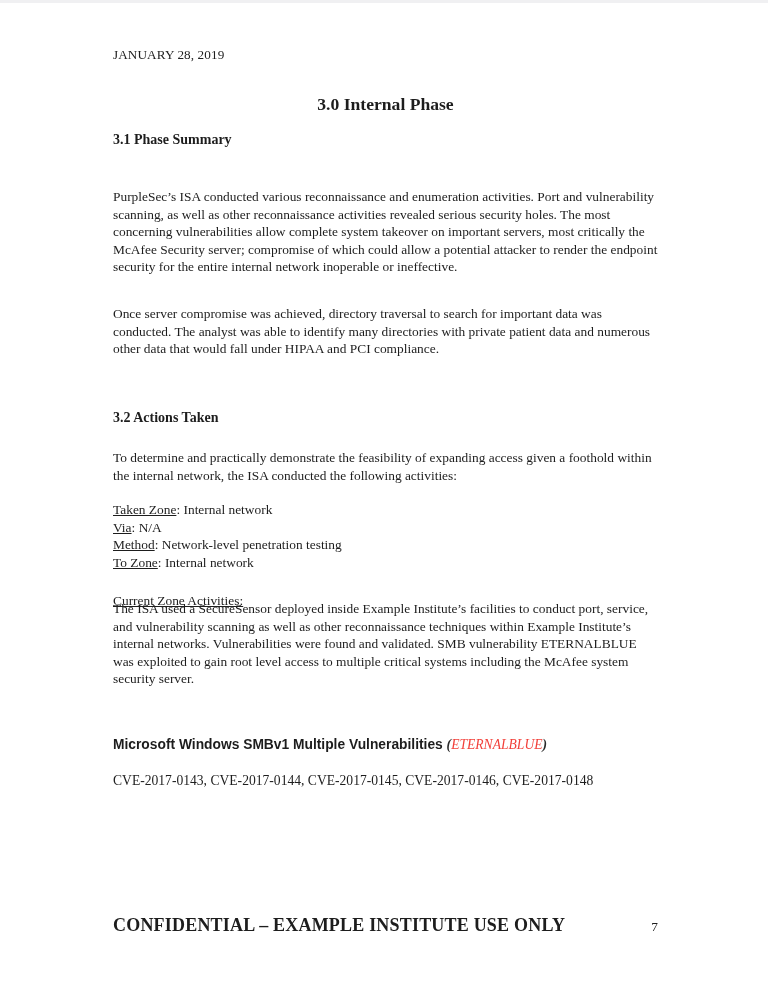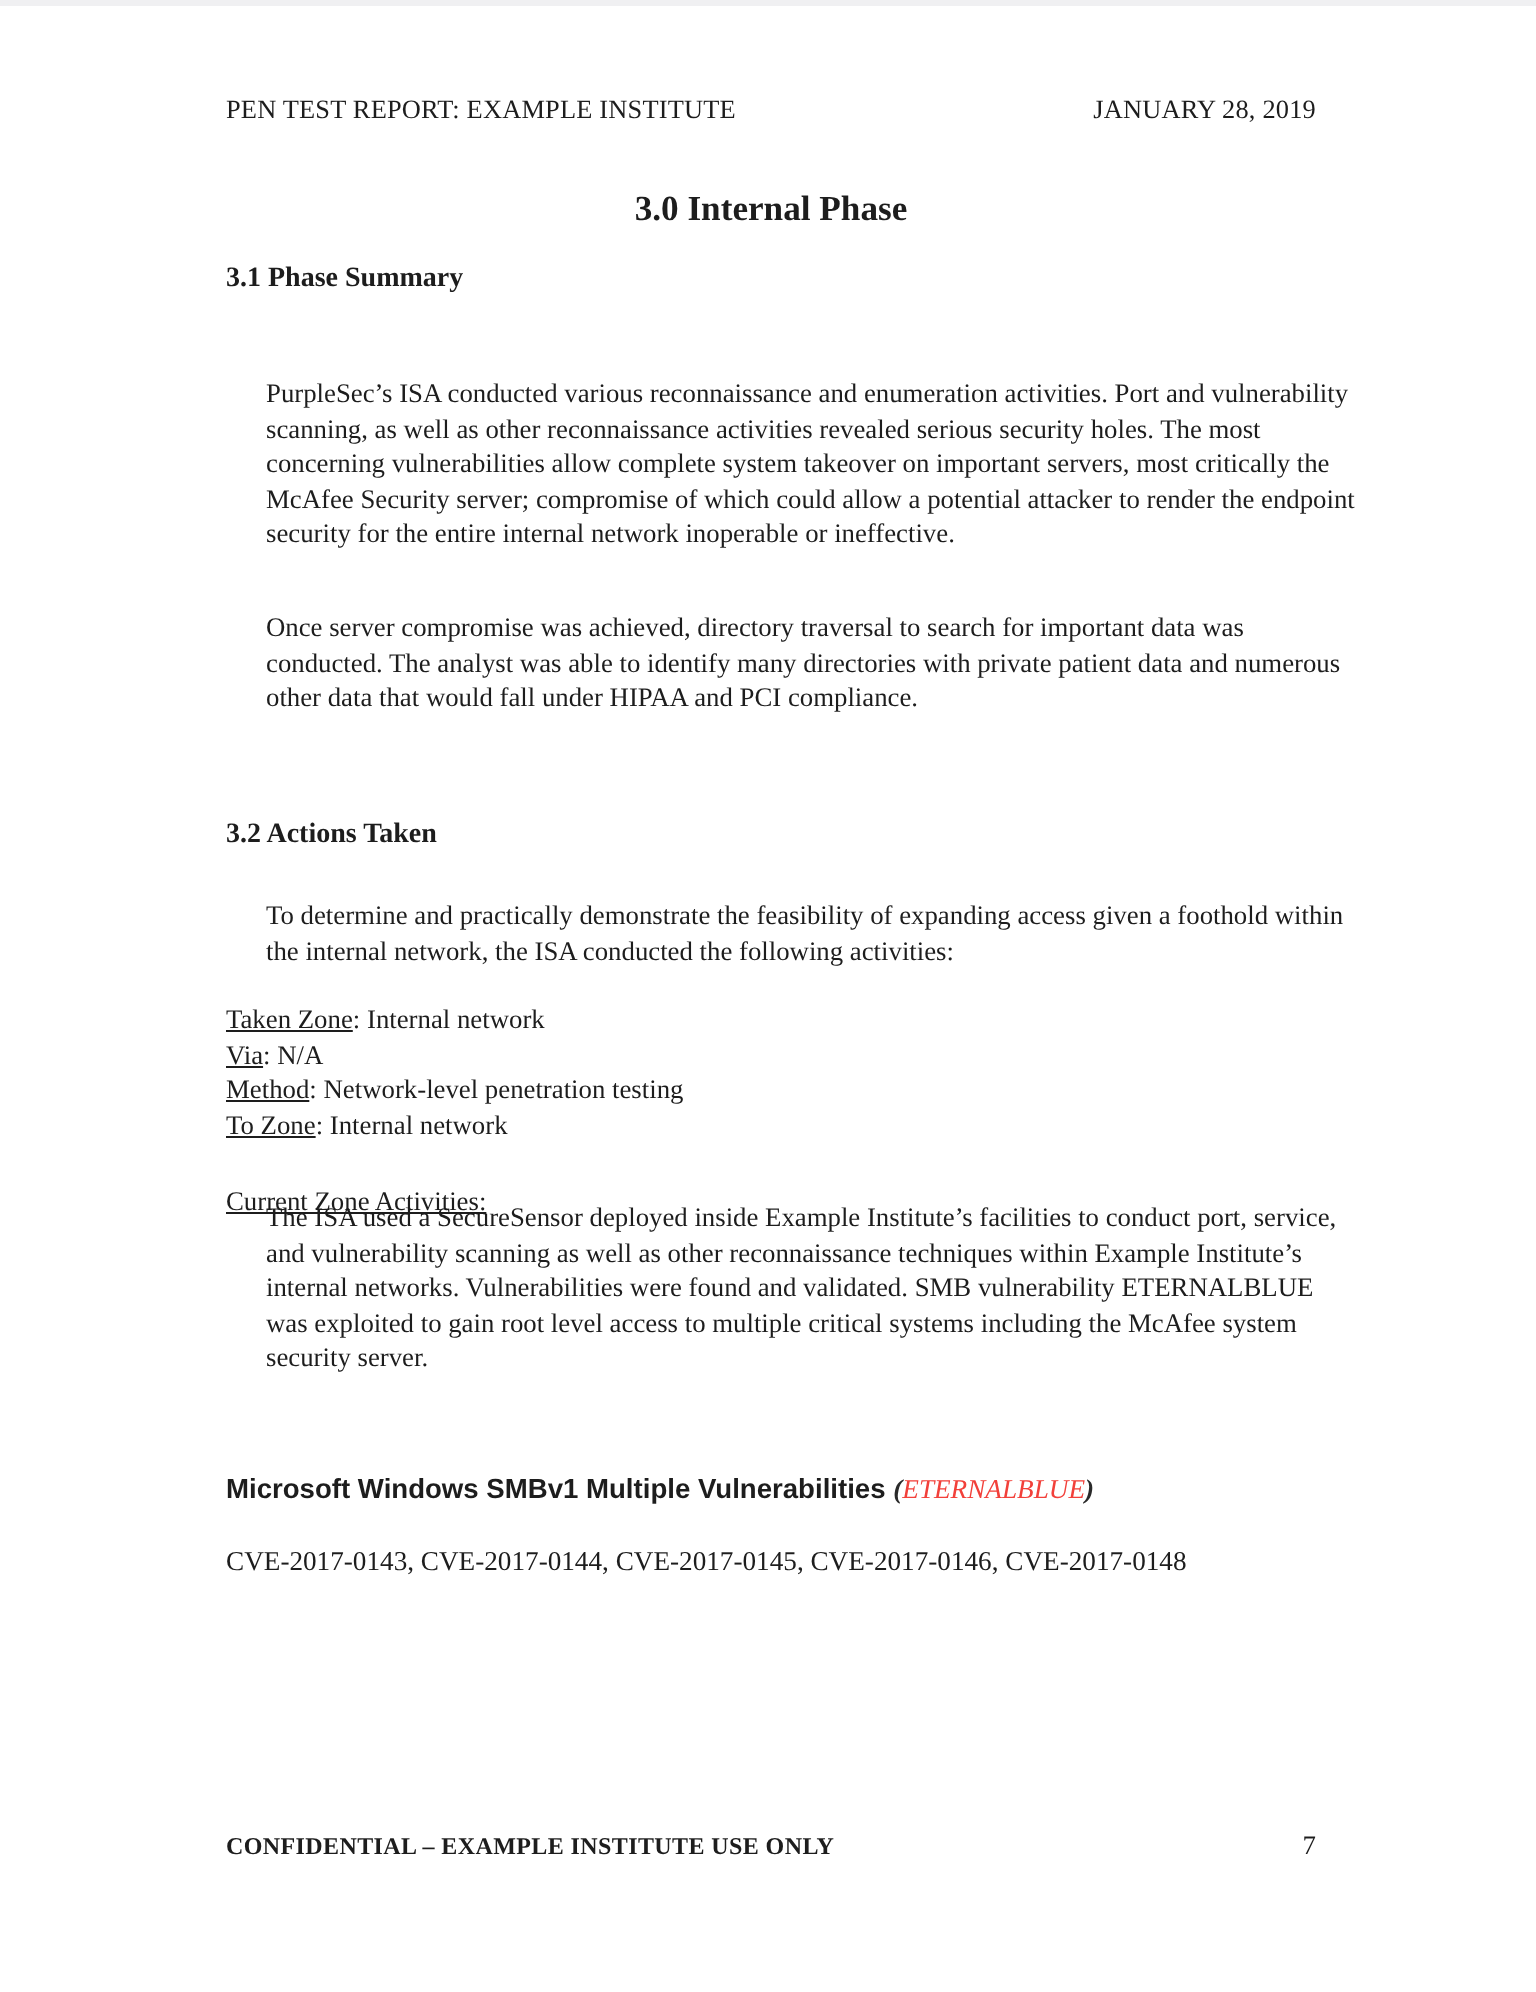--- a/index.html
+++ b/index.html
@@ -19,21 +19,20 @@
     background: #f0f0f2;
   }
   .abs {
     position: absolute;
     left: 113px;
     width: 545px;
   }
   .body-text {
     font-size: 13.4px;
     line-height: 17.5px;
-    margin-left: 20px;
   }
   .doc-header {
     top: 47px;
     display: flex;
     justify-content: space-between;
     font-size: 13.2px;
     letter-spacing: 0.1px;
   }
   .doc-title {
     top: 94px;
@@ -80,33 +79,32 @@
     color: #f2403a;
   }
   .cve { top: 773px; font-size: 13.6px; }
   .doc-footer {
     top: 915px;
     display: flex;
     justify-content: space-between;
     align-items: baseline;
   }
   .footer-conf {
-    font-size: 12px;
+    font-size: 18px;
     font-weight: bold;
     letter-spacing: 0.2px;
   }
   .footer-page { font-size: 13.4px; }
 </style>
 </head>
 <body>
 
 <div class="top-edge"></div>
 
 <div class="abs doc-header">
-  <span>PEN TEST REPORT: EXAMPLE INSTITUTE</span>
   <span>JANUARY 28, 2019</span>
 </div>
 
 <h1 class="abs doc-title">3.0 Internal Phase</h1>
 
 <h2 class="abs section-heading h31">3.1 Phase Summary</h2>
 
 <p class="abs body-text p1">PurpleSec’s ISA conducted various reconnaissance and enumeration activities. Port and vulnerability scanning, as well as other reconnaissance activities revealed serious security holes. The most concerning vulnerabilities allow complete system takeover on important servers, most critically the McAfee Security server; compromise of which could allow a potential attacker to render the endpoint security for the entire internal network inoperable or ineffective.</p>
 
 <p class="abs body-text p2">Once server compromise was achieved, directory traversal to search for important data was conducted. The analyst was able to identify many directories with private patient data and numerous other data that would fall under HIPAA and PCI compliance.</p>

